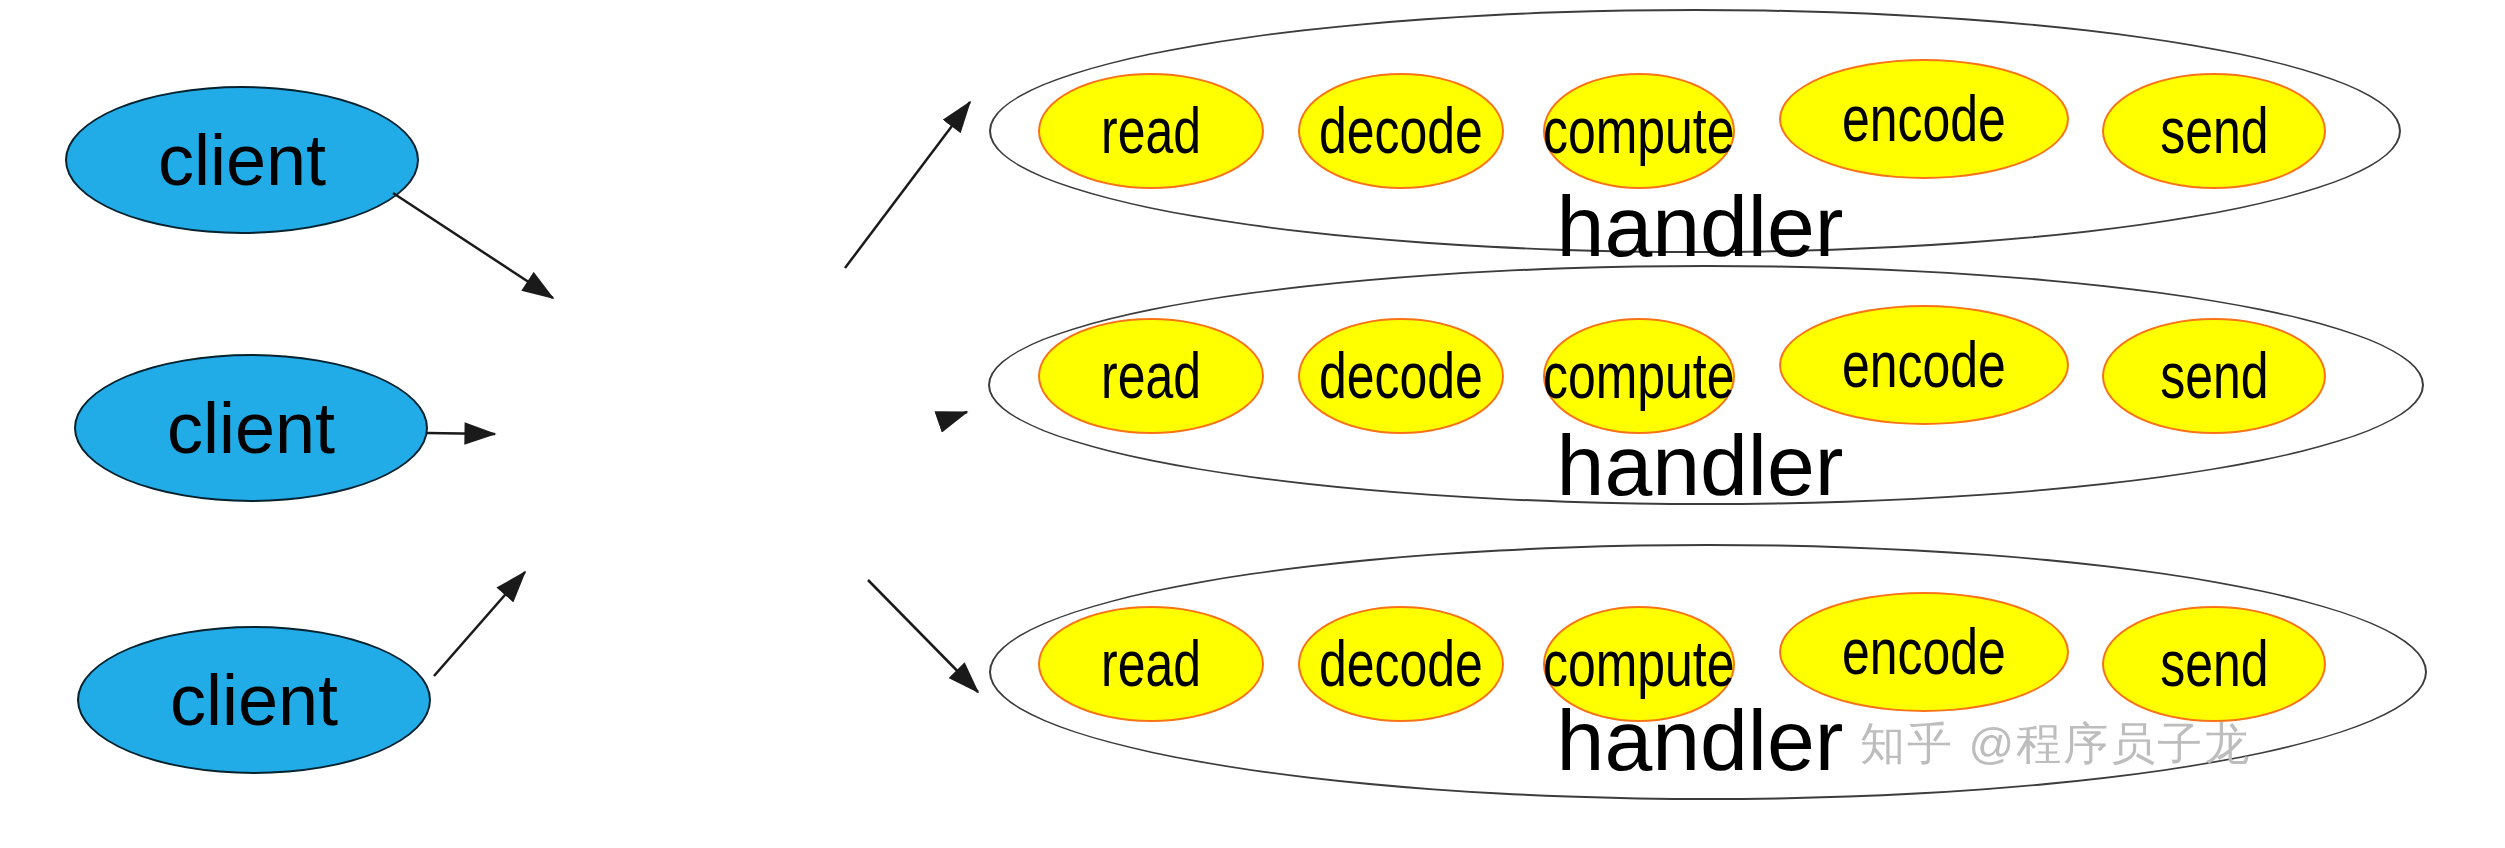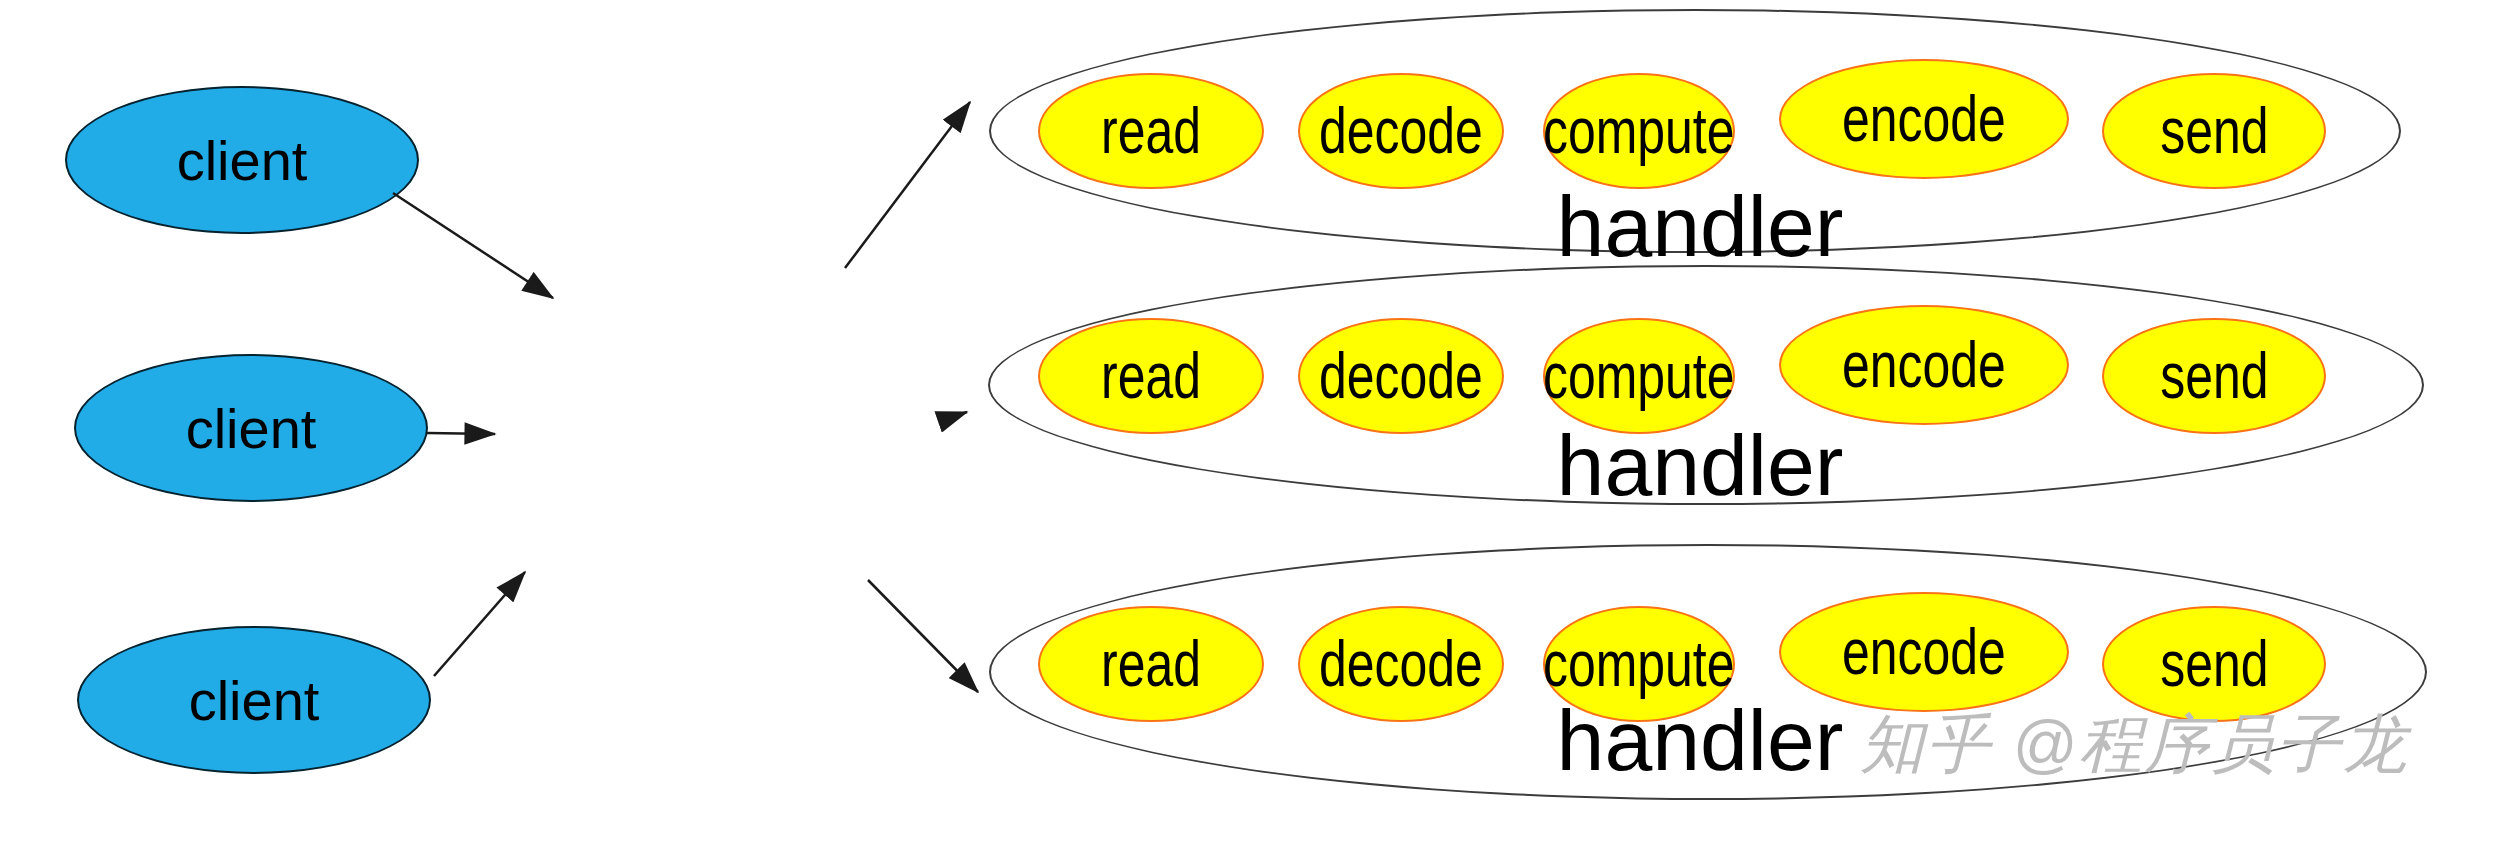--- a/index.html
+++ b/index.html
@@ -28,21 +28,21 @@
     border-radius: 50%;
     box-sizing: border-box;
     display: flex;
     align-items: center;
     justify-content: center;
     color: #000;
   }
   .client {
     background: var(--client-fill, #21ACE8);
     border: 2px solid #05222e;
-    font-size: 56px;
+    font-size: 72px;
     z-index: 3;
   }
   .server {
     background: var(--server-fill, #FF00FF);
     border: 2px solid #2a002a;
     font-size: 80px;
     z-index: 3;
   }
   .outer-row {
     background: #ffffff;
@@ -69,27 +69,26 @@
     justify-content: center;
     font-size: 86px;
     color: #000000;
     z-index: 4;
     white-space: nowrap;
   }
   .watermark {
     position: absolute;
     left: 1860px;
     top: 702px;
-    font-size: 64px;
+    font-size: 45px;
     line-height: 84px;
     color: var(--watermark, #BDBDBD);
     z-index: 6;
     white-space: nowrap;
     letter-spacing: 2px;
-    font-style: italic;
   }
 </style>
 </head>
 <body>
 
 <div class="canvas">
 
   <svg class="arrows" viewBox="0 0 2505 848">
     <defs>
       <marker id="ah" viewBox="0 0 10 7" refX="9.5" refY="3.5" markerWidth="13" markerHeight="9" orient="auto">

